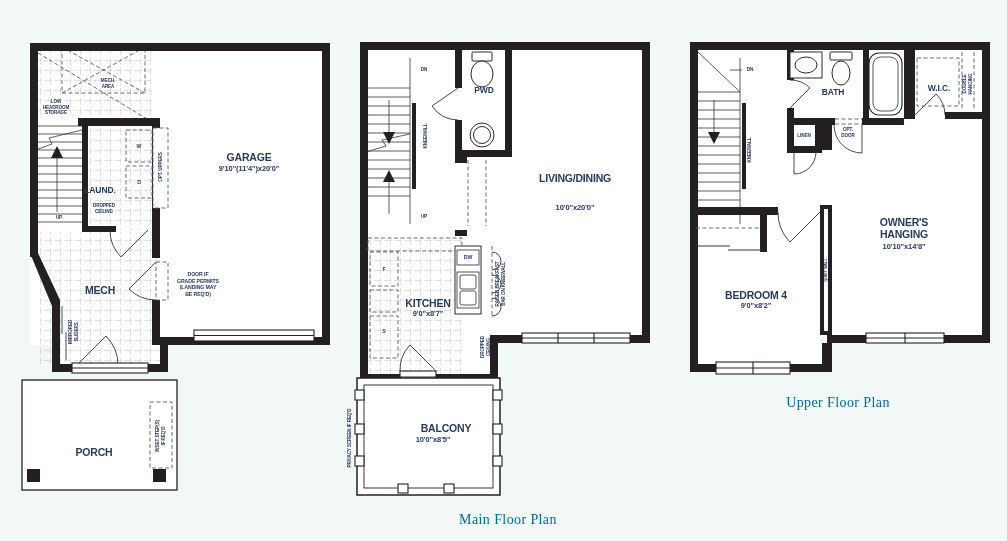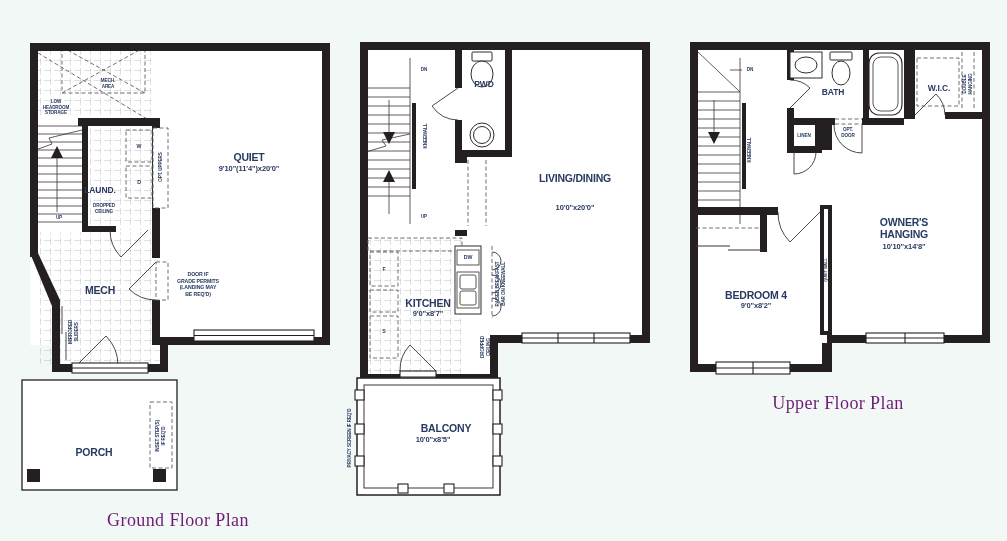--- a/index.html
+++ b/index.html
@@ -10,21 +10,21 @@
   .lbl{position:absolute;transform:translate(-50%,-50%);color:#283a60;font-weight:bold;
        white-space:pre-line;text-align:center;line-height:1.18;letter-spacing:-0.1px;}
   .v{transform:translate(-50%,-50%) rotate(-90deg);}
   .room{font-size:10.5px;letter-spacing:-0.2px;}
   .room-sm{font-size:8.5px;}
   .dims{font-size:7.5px;}
   .t5{font-size:5.2px;line-height:1.25;}
   .t45{font-size:4.6px;line-height:1.25;}
   .t4{font-size:4px;line-height:1.1;}
   .caption{position:absolute;transform:translate(-50%,-50%);font-family:"Liberation Serif",serif;
-       font-weight:normal;color:#701a75;font-size:18px;white-space:nowrap;letter-spacing:.4px;}
+       font-weight:normal;color:#0369a1;font-size:14px;white-space:nowrap;letter-spacing:.4px;}
 </style>
 </head>
 <body>
 
 <div class="stage">
 
 <svg width="1007" height="541" viewBox="0 0 1007 541">
   <defs>
     <pattern id="tile" width="10" height="10" patternUnits="userSpaceOnUse">
       <path d="M10 0H0V10" fill="none" stroke="#aeb4b6" stroke-width="0.8" stroke-dasharray="6 3"></path>
@@ -269,59 +269,59 @@
       <line x1="905" y1="333" x2="905" y2="343"></line>
     </g>
   </g>
 </svg>
 
 <div class="lbl t45" style="left:108px;top:84px">MECH.
 AREA</div>
 <div class="lbl t45" style="left:56px;top:108px">LOW
 HEADROOM
 STORAGE</div>
-<div class="lbl room" style="left:249px;top:157px">QUIET</div>
+<div class="lbl room" style="left:249px;top:157px">GARAGE</div>
 <div class="lbl dims" style="left:249px;top:169px">9'10"(11'4")x20'0"</div>
 <div class="lbl room-sm" style="left:100px;top:190px">LAUND.</div>
 <div class="lbl t5" style="left:139px;top:146px">W</div>
 <div class="lbl t5" style="left:139px;top:182px">D</div>
 <div class="lbl t45 v" style="left:161px;top:167px">OPT. UPPERS</div>
 <div class="lbl t45" style="left:104px;top:209px">DROPPED
 CEILING</div>
 <div class="lbl t45" style="left:59px;top:218px">UP</div>
 <div class="lbl room" style="left:100px;top:290px">MECH</div>
 <div class="lbl t5" style="left:198px;top:284px">DOOR IF
 GRADE PERMITS
 (LANDING MAY
 BE REQ'D)</div>
 <div class="lbl t45 v" style="left:74px;top:332px">MIRRORED
 SLIDERS</div>
 <div class="lbl room" style="left:94px;top:452px">PORCH</div>
 <div class="lbl t45 v" style="left:161px;top:436px">INSET STEP(S)
 IF REQ'D</div>
-<div class="caption" style="left:178px;top:520px">Ground Floor Plan</div>
 
 <div class="lbl t45" style="left:424px;top:70px">DN</div>
-<div class="lbl room-sm" style="left:484px;top:84px">PWD</div>
+<div class="lbl room-sm" style="left:484px;top:90px">PWD</div>
 <div class="lbl t45 v" style="left:426px;top:136px">KNEEWALL</div>
 <div class="lbl t45" style="left:424px;top:217px">UP</div>
 <div class="lbl room" style="left:575px;top:178px">LIVING/DINING</div>
 <div class="lbl dims" style="left:575px;top:208px">10'0"x20'0"</div>
 <div class="lbl room" style="left:428px;top:303px">KITCHEN</div>
 <div class="lbl dims" style="left:428px;top:314px">9'0"x8'7"</div>
 <div class="lbl t5" style="left:384px;top:269px">F</div>
 <div class="lbl t5" style="left:384px;top:331px">S</div>
 <div class="lbl t5" style="left:468px;top:257px">DW</div>
 <div class="lbl t45 v" style="left:501px;top:284px">RAISED BREAKFAST
 BAR ON KNEEWALL</div>
 <div class="lbl t45 v" style="left:486px;top:347px">DROPPED
 CEILING</div>
 <div class="lbl room" style="left:446px;top:428px">BALCONY</div>
 <div class="lbl dims" style="left:433px;top:440px">10'0"x8'5"</div>
 <div class="lbl t45 v" style="left:350px;top:438px">PRIVACY SCREEN IF REQ'D</div>
+<div class="caption" style="left:508px;top:520px">Main Floor Plan</div>
 
 <div class="lbl t45" style="left:750px;top:70px">DN</div>
 <div class="lbl t45 v" style="left:750px;top:150px">KNEEWALL</div>
 <div class="lbl room-sm" style="left:833px;top:92px">BATH</div>
 <div class="lbl room-sm" style="left:939px;top:88px">W.I.C.</div>
 <div class="lbl t45 v" style="left:968px;top:84px">DOUBLE HANGING</div>
 <div class="lbl t45" style="left:804px;top:136px">LINEN</div>
 <div class="lbl t45" style="left:848px;top:133px">OPT.
 DOOR</div>
 <div class="lbl room" style="left:904px;top:228px">OWNER'S

